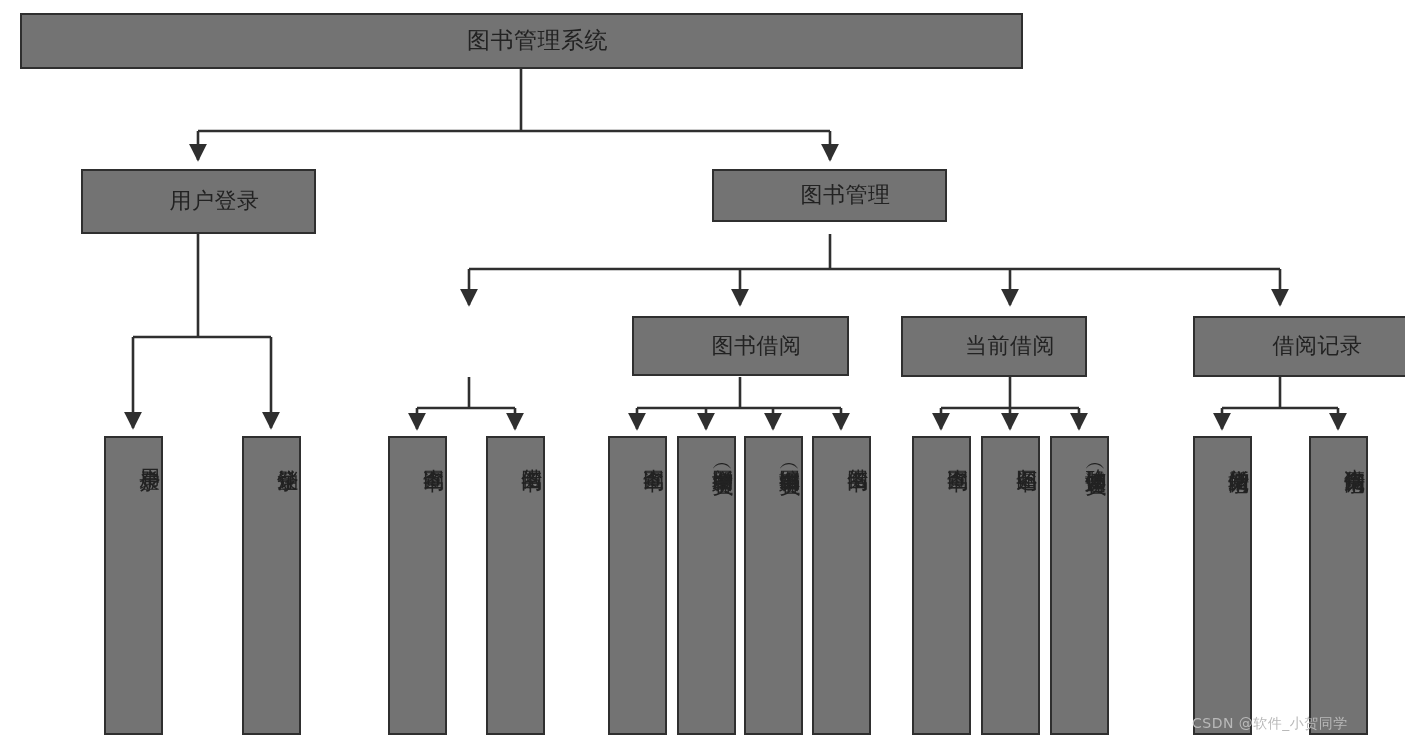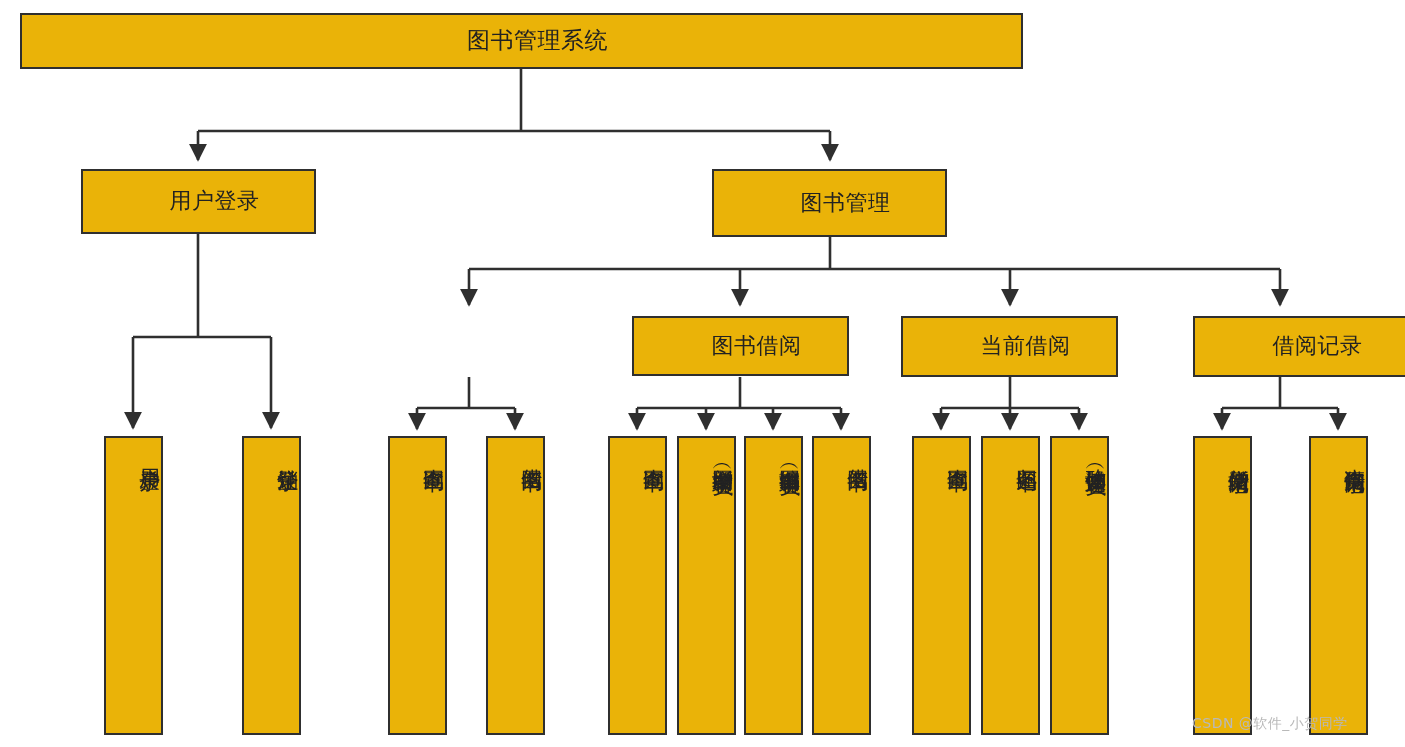--- a/index.html
+++ b/index.html
@@ -23,21 +23,21 @@
     left: 0;
     top: 0;
     width: 1405px;
     height: 747px;
     pointer-events: none;
   }
   .node {
     position: absolute;
     box-sizing: border-box;
     border: 2px solid #2f2f2f;
-    background: #eab308;
+    background: #737373;
     display: flex;
     align-items: center;
     justify-content: center;
     color: #222222;
     padding-left: 32px;
   }
   .node .lbl {
     display: block;
     text-align: center;
     line-height: 1.12;
@@ -126,28 +126,28 @@
     </g>
   </svg>
 
   <div class="node horiz root" style="left:20px; top:13px; width:1003px; height:56px;">
     <span class="lbl">图书管理系统</span>
   </div>
 
   <div class="node horiz" style="left:81px; top:169px; width:235px; height:65px;">
     <span class="lbl">用户登录</span>
   </div>
-  <div class="node horiz" style="left:712px; top:169px; width:235px; height:68px;justify-content:center;">
+  <div class="node horiz" style="left:712px; top:169px; width:235px; height:53px;justify-content:center;">
     <span class="lbl">图书管理</span>
   </div>
 
   <div class="node horiz" style="left:632px; top:316px; width:217px; height:60px;">
     <span class="lbl">图书借阅</span>
   </div>
-  <div class="node horiz" style="left:901px; top:316px; width:217px; height:61px;justify-content:center;">
+  <div class="node horiz" style="left:901px; top:316px; width:186px; height:61px;justify-content:center;">
     <span class="lbl">当前借阅</span>
   </div>
   <div class="node horiz" style="left:1172px; top:316px; width:217px; height:61px;margin-left:21px;">
     <span class="lbl">借阅记录</span>
   </div>
 
   <div class="node vert" style="left:104px; top:436px; width:59px; height:299px;">
     <span class="lbl">用户登录</span>
   </div>
   <div class="node vert" style="left:242px; top:436px; width:59px; height:299px;">

